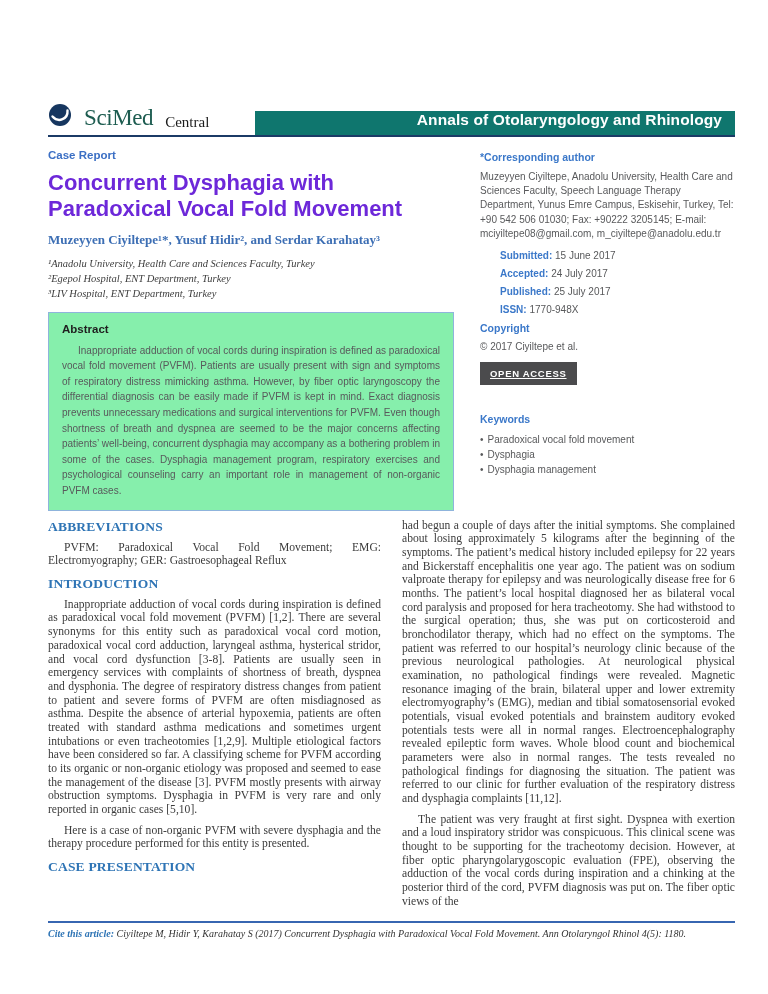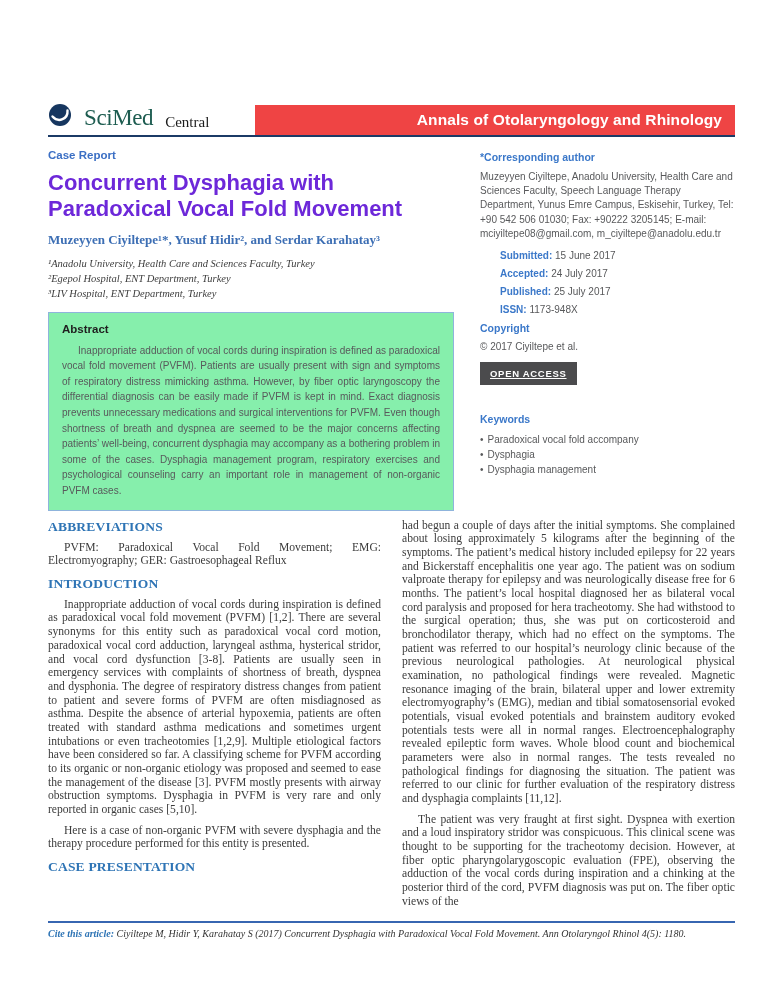--- a/index.html
+++ b/index.html
@@ -9,22 +9,22 @@
     font-family:"Liberation Sans", sans-serif; position:relative;
   }
   .page { padding:103px 33px 0 48px; }
 
   
   .header { display:flex; align-items:flex-end; border-bottom:2px solid #1B3A66; }
   .logo { display:flex; align-items:flex-end; gap:12px; padding-bottom:4px; width:207px; flex:none; }
   .logo-sci { font-family:"Liberation Serif",serif; font-size:23px; color:#1D5C50; letter-spacing:-0.4px; }
   .logo-central { font-family:"Liberation Serif",serif; font-size:15px; color:#1c1c1c; }
   .banner {
-    flex:1; background:#ef4444; color:#fff; font-weight:bold; font-size:15.5px;
-    text-align:right; padding:6px 13px 6px 0; letter-spacing:0.1px;
+    flex:1; background:#0f766e; color:#fff; font-weight:bold; font-size:15.5px;
+    text-align:right; padding:0 13px 6px 0; letter-spacing:0.1px;
   }
 
   
   .top-section { display:flex; gap:26px; }
   .main-col { width:406px; flex:none; }
   .side-col { flex:1; padding-top:14px; }
 
   .case-report { color:#3B6FC4; font-weight:bold; font-size:11.5px; margin:12px 0 9px; }
   .article-title { font-size:22px; font-weight:bold; color:#6d28d9; line-height:1.16; margin:0 0 11px; max-width:406px; }
   .authors { font-family:"Liberation Serif",serif; font-weight:bold; font-size:13px; color:#3C6EB4; margin:0 0 8px; }
@@ -94,30 +94,30 @@
       </div>
     </div>
 
     <div class="side-col">
       <div class="side-heading">*Corresponding author</div>
       <p class="side-text">Muzeyyen Ciyiltepe, Anadolu University, Health Care and Sciences Faculty, Speech Language Therapy Department, Yunus Emre Campus, Eskisehir, Turkey, Tel: +90 542 506 01030; Fax: +90222 3205145; E-mail: mciyiltepe08@gmail.com, m_ciyiltepe@anadolu.edu.tr</p>
 
       <div class="meta-row"><span class="meta-label">Submitted:</span><span> 15 June 2017</span></div>
       <div class="meta-row"><span class="meta-label">Accepted:</span><span> 24 July 2017</span></div>
       <div class="meta-row"><span class="meta-label">Published:</span><span> 25 July 2017</span></div>
-      <div class="meta-row"><span class="meta-label">ISSN:</span><span> 1173-948X</span></div>
+      <div class="meta-row"><span class="meta-label">ISSN:</span><span> 1770-948X</span></div>
 
       <div class="side-heading">Copyright</div>
       <p class="copyright-text">© 2017 Ciyiltepe et al.</p>
 
       <button class="open-access">OPEN ACCESS</button>
 
       <div class="side-heading">Keywords</div>
       <ul class="keywords-list">
-        <li><span class="bullet">•</span><span>Paradoxical vocal fold accompany</span></li>
+        <li><span class="bullet">•</span><span>Paradoxical vocal fold movement</span></li>
         <li><span class="bullet">•</span><span>Dysphagia</span></li>
         <li><span class="bullet">•</span><span>Dysphagia management</span></li>
       </ul>
     </div>
   </div>
 
   <div class="body-cols">
     <div class="col">
       <h2 class="section-heading first">ABBREVIATIONS</h2>
       <p>PVFM: Paradoxical Vocal Fold Movement; EMG: Electromyography; GER: Gastroesophageal Reflux</p>

